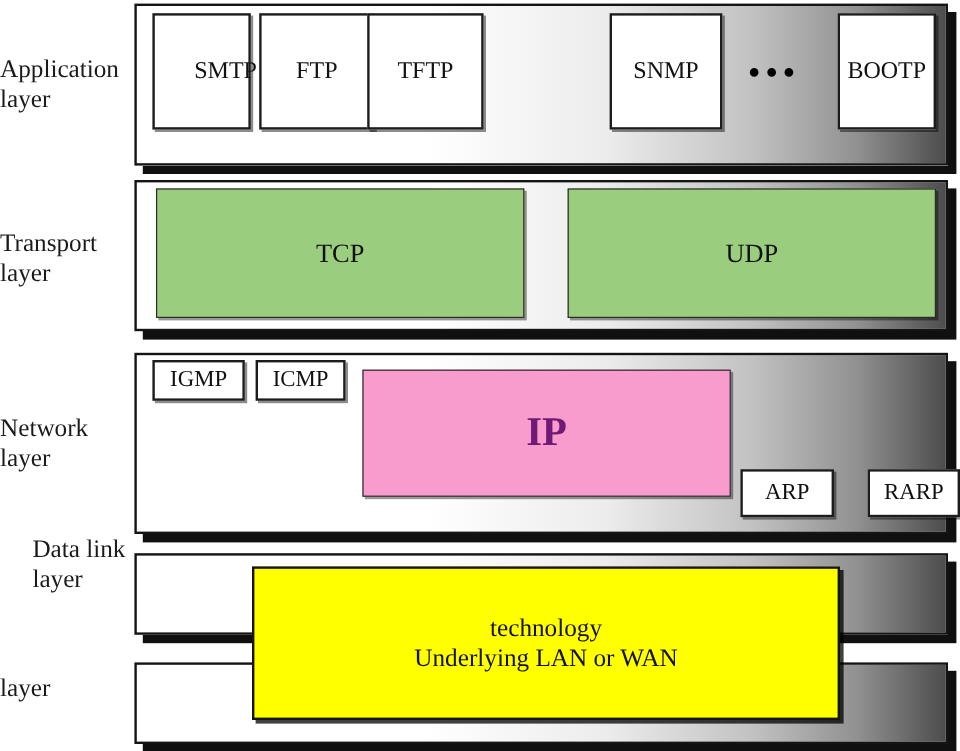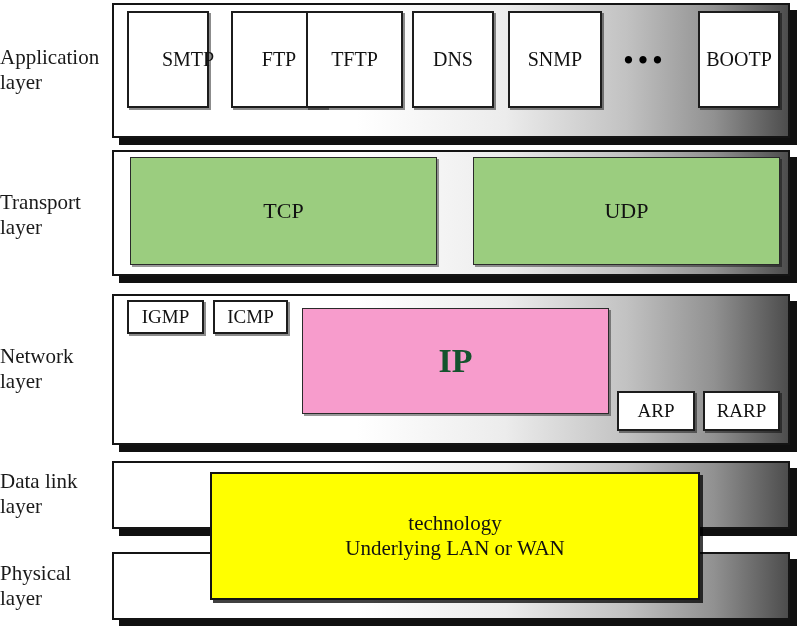--- a/index.html
+++ b/index.html
@@ -53,21 +53,21 @@
     background: #ffffff;
     border: 2px solid #1c1c1c;
     box-shadow: 2px 2px 0 0 rgba(0,0,0,0.45);
     display: flex;
     align-items: center;
     justify-content: center;
     font-size: 20px;
   }
   .app .proto-box { top: 6px; height: 97px; }
   .pb-smtp  { left: 13px;  width: 82px; padding-left: 40px; }
-  .pb-ftp   { left: 117px; width: 96px; }
+  .pb-ftp   { left: 102px; width: 96px; }
   .pb-tftp  { left: 192px; width: 97px; }
   .pb-dns   { left: 298px; width: 82px; }
   .pb-snmp  { left: 394px; width: 94px; }
   .pb-bootp { left: 584px; width: 82px; }
 
   .dots {
     position: absolute;
     left: 499px;
     top: 40px;
     width: 60px;
@@ -98,38 +98,38 @@
   }
   .gb-tcp { left: 16px;  width: 307px; }
   .gb-udp { left: 359px; width: 307px; }
 
   
   .net .small-box { top: 4px; height: 34px; font-size: 19px; }
   .pb-igmp { left: 13px; width: 77px; }
   .pb-icmp { left: 99px; width: 75px; }
   .pb-arp, .pb-rarp { top: 95px !important; height: 40px !important; }
   .pb-arp  { left: 503px; width: 78px; font-size: 19px; }
-  .pb-rarp { left: 589px; width: 77px; font-size: 19px; text-align: right; }
+  .pb-rarp { left: 609px; width: 77px; font-size: 19px; text-align: right; }
 
   .ip-box {
     position: absolute;
     left: 188px;
     top: 12px;
     width: 307px;
     height: 106px;
     box-sizing: border-box;
     background: #f79ccc;
     border: 1px solid #2a2a2a;
     box-shadow: 2px 2px 0 0 rgba(0,0,0,0.4);
     display: flex;
     align-items: center;
     justify-content: center;
     font-size: 34px;
     font-weight: bold;
-    color: #14532d;
+    color: #701a75;
   }
 
   
   .underlying-box {
     position: absolute;
     left: 210px;
     top: 472px;
     width: 490px;
     height: 128px;
     box-sizing: border-box;
@@ -142,21 +142,21 @@
     align-items: center;
     justify-content: center;
     font-size: 21px;
     line-height: 25px;
     text-align: center;
   }
 
   .lbl-app      { top: 45px; }
   .lbl-trans    { top: 190px; }
   .lbl-net      { top: 344px; }
-  .lbl-datalink { top: 469px; }
+  .lbl-datalink { top: 445px; padding-left: 27px; }
   .lbl-phys     { top: 561px; }
 </style>
 </head>
 <body>
 
 <div class="stage">
 
   <div class="layer-label lbl-app">
     <div>Application</div>
     <div>layer</div>
@@ -167,29 +167,27 @@
   </div>
   <div class="layer-label lbl-net">
     <div>Network</div>
     <div>layer</div>
   </div>
   <div class="layer-label lbl-datalink">
     <div>Data link</div>
     <div>layer</div>
   </div>
   <div class="layer-label lbl-phys">
-    <div>Physical</div>
     <div>layer</div>
   </div>
 
   <div class="layer-box app">
     <div class="proto-box pb-smtp">SMTP</div>
     <div class="proto-box pb-ftp">FTP</div>
     <div class="proto-box pb-tftp">TFTP</div>
-    <div class="proto-box pb-dns">DNS</div>
     <div class="proto-box pb-snmp">SNMP</div>
     <div class="dots">•••</div>
     <div class="proto-box pb-bootp">BOOTP</div>
   </div>
 
   <div class="layer-box trans">
     <div class="green-box gb-tcp">TCP</div>
     <div class="green-box gb-udp">UDP</div>
   </div>
 

